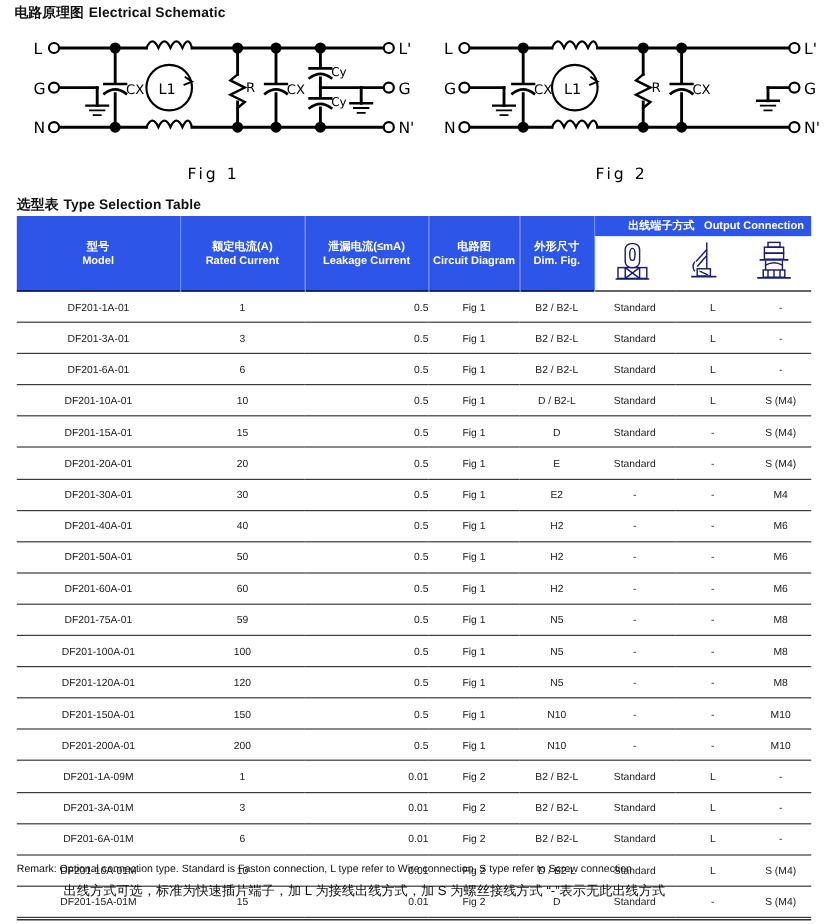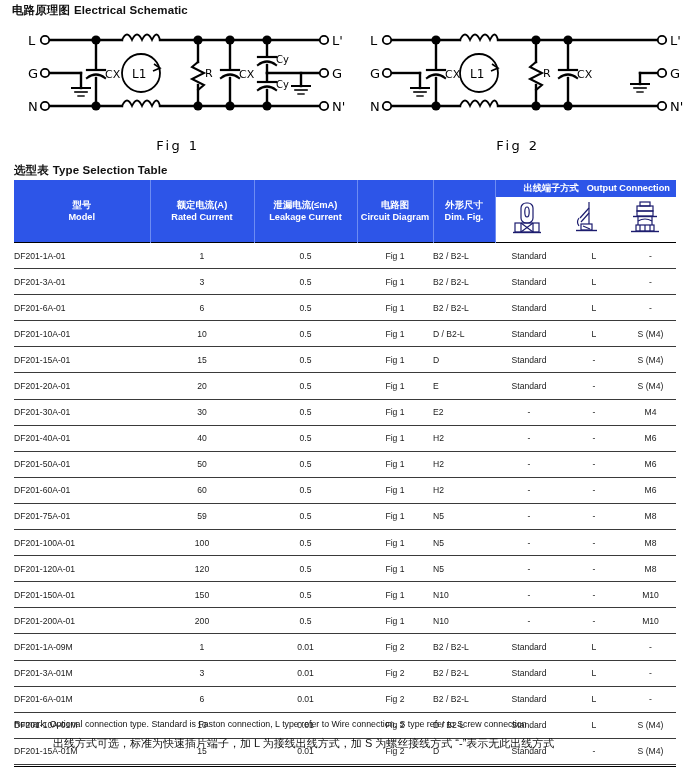--- a/index.html
+++ b/index.html
@@ -101,25 +101,25 @@
   
   #type-table tbody tr { height: 25.1px; }
   #type-table tbody td {
     border-bottom: 1px solid #3a3a3a;
     font-size: 8.6px;
     color: #1a1a1a;
     white-space: nowrap;
     height: 25.1px;
   }
   #type-table tbody tr:first-child td { border-top: 1px solid #000; }
-  .c-model   { text-align: left;   padding-left: 9px; }
+  .c-model   { text-align: center;   padding-left: 9px; }
   .c-current { text-align: center; padding-right: 28px; }
-  .c-leak    { text-align: center; padding-right: 18px; }
+  .c-leak    { text-align: right; padding-right: 18px; }
   .c-fig     { text-align: center; padding-right: 6px; }
-  .c-dim     { text-align: left;  padding-right: 16px; }
+  .c-dim     { text-align: center;  padding-right: 16px; }
   .c-std     { text-align: center; padding-right: 14px; }
   .c-l       { text-align: center; }
   .c-s       { text-align: center; padding-right: 10px; }
 
   
   #remark {
     position: absolute;
     left: 14px;
     top: 717px;
     width: 662px;

